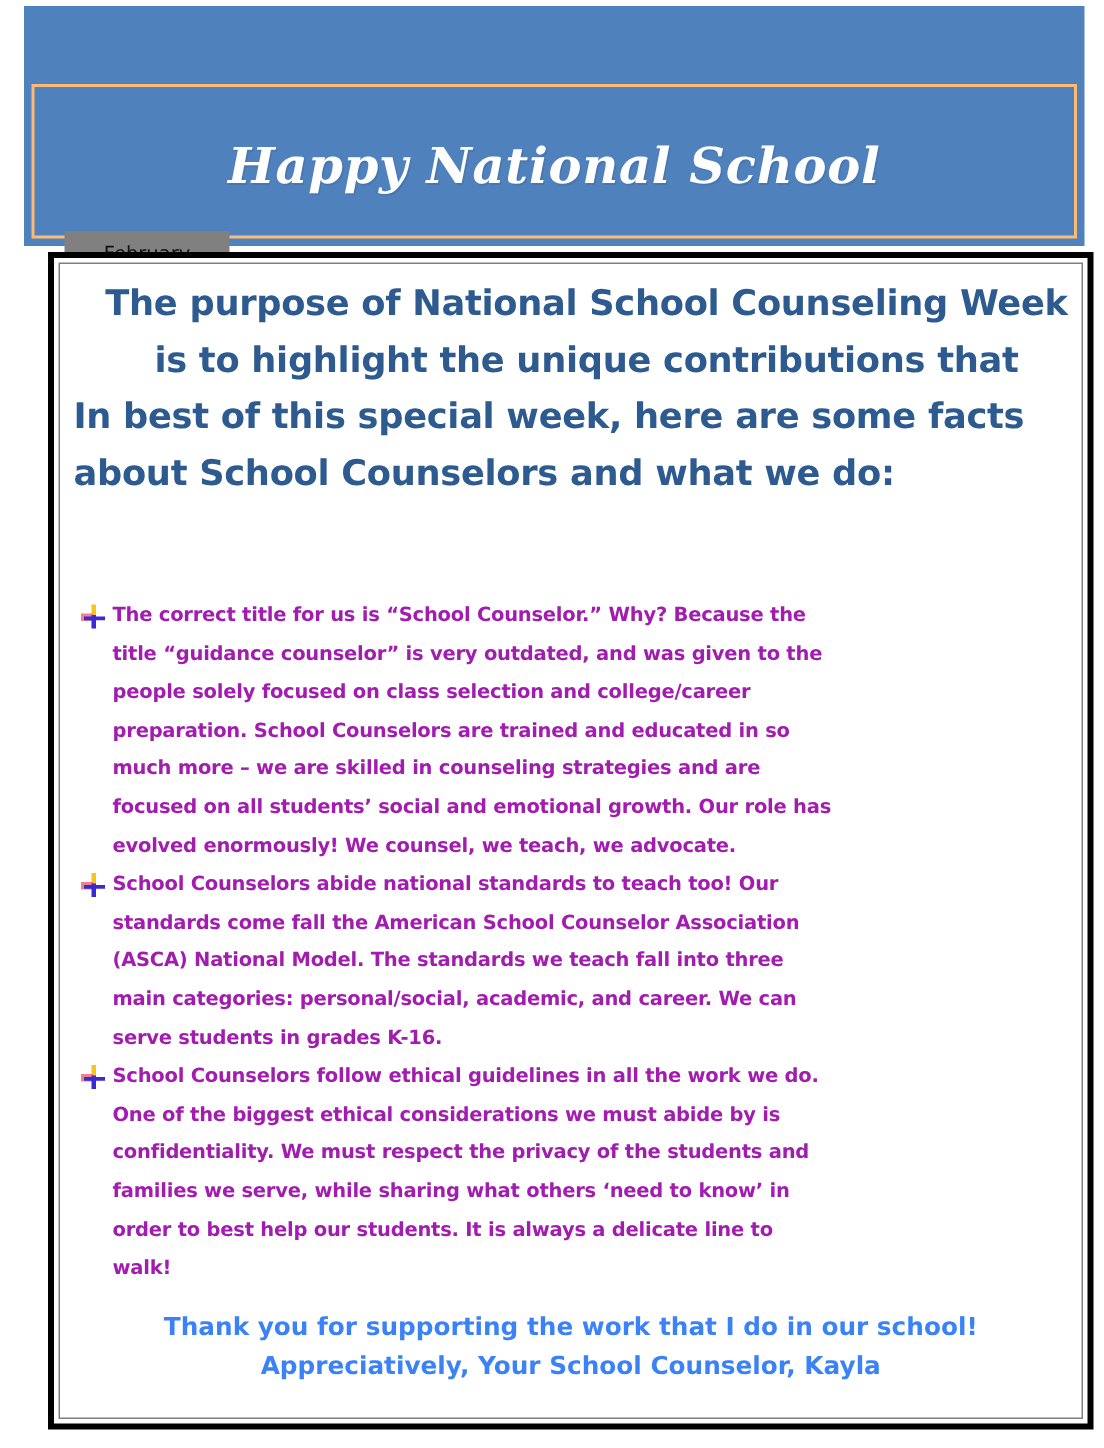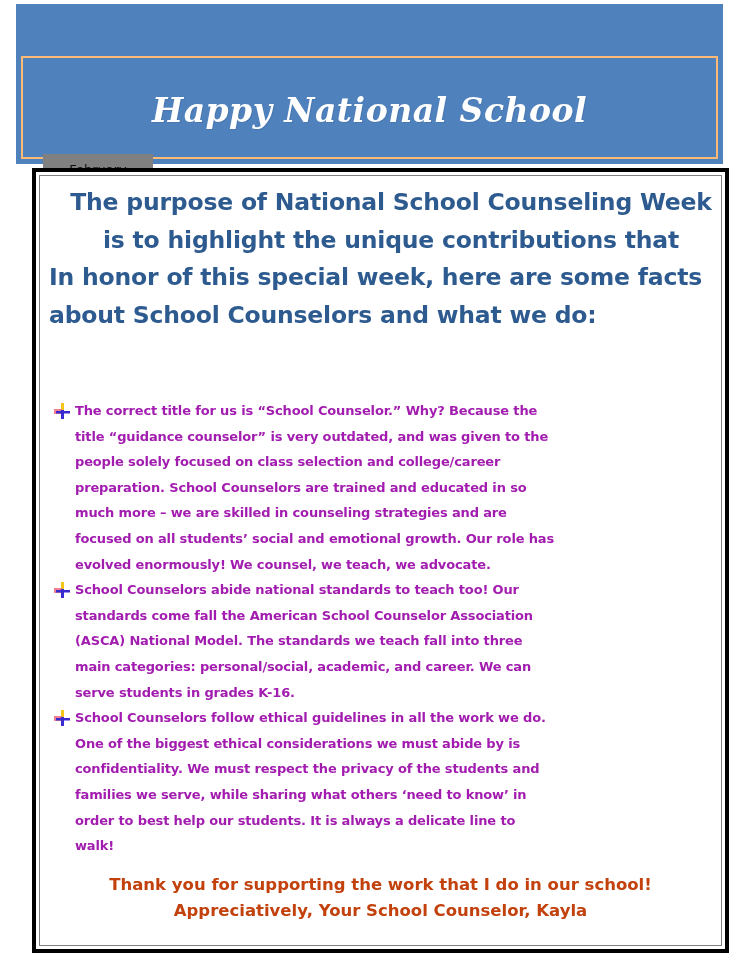--- a/index.html
+++ b/index.html
@@ -53,21 +53,21 @@
     font-weight:bold; font-size:13px; line-height:25.6px; color:#a21caf;
     font-family:"DejaVu Sans", sans-serif; letter-spacing:-0.15px;
   }
   .fact .line { display:block; white-space:nowrap; }
   .bullet {
     position:absolute; left:3px; top:4px; width:18px; height:18px;
   }
 
   .closing {
     position:absolute; left:0; top:696px; width:100%;
-    text-align:center; color:#c2410c; font-weight:bold; font-size:16.5px; line-height:26px;
+    text-align:center; color:#3b82f6; font-weight:bold; font-size:16.5px; line-height:26px;
     font-family:"DejaVu Sans", sans-serif;
   }
   .closing span { display:block; }
 </style>
 </head>
 <body>
 
 <div class="header">
   <div class="header-inner">
     <div class="title-line l1">Happy National School</div>
@@ -77,21 +77,21 @@
       <span>2nd-6th, 2015</span>
     </div>
   </div>
 </div>
 
 <div class="content">
   <div class="content-inner">
     <div class="intro">
       <span>The purpose of National School Counseling Week</span>
       <span>is to highlight the unique contributions that</span>
-      <span class="left">In honor of this special week, here are some facts</span>
+      <span class="left">In best of this special week, here are some facts</span>
       <span class="left">about School Counselors and what we do:</span>
     </div>
 
     <ul class="facts">
       <li class="fact">
         <svg class="bullet" viewBox="0 0 18 18">
           <rect x="8" y="1" width="3" height="9" fill="#f5c518"></rect>
           <rect x="1" y="7" width="8" height="5" fill="#f06a7a" opacity="0.85"></rect>
           <rect x="8" y="8" width="3" height="9" fill="#3a2bd0"></rect>
           <rect x="3" y="9" width="14" height="2.5" fill="#3a2bd0"></rect>

